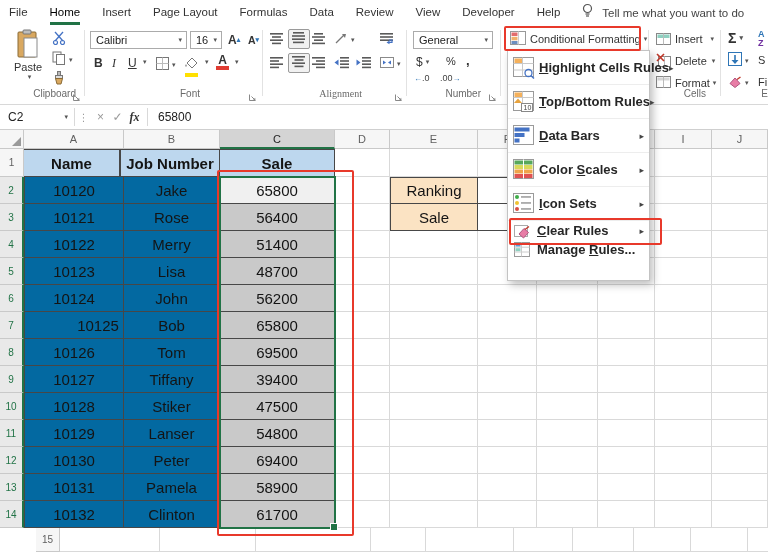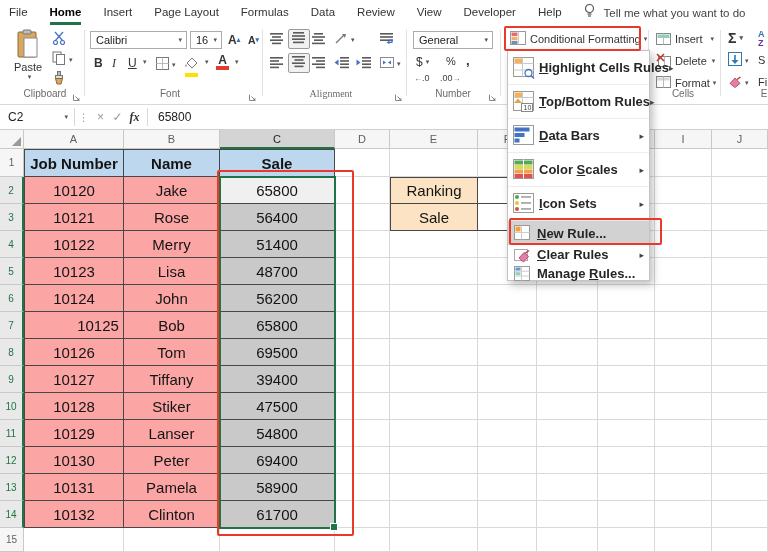--- a/index.html
+++ b/index.html
@@ -1,28 +1,28 @@
 <!DOCTYPE html>
 <html><head>
 <meta charset="utf-8">
 <style>
   html,body{margin:0;padding:0;background:#fff;}
   .app{position:relative;width:768px;height:552px;background:#fff;overflow:hidden;
        font-family:"Liberation Sans",sans-serif;-webkit-font-smoothing:antialiased;}
   
   .menubar{position:absolute;left:0;top:0;width:768px;height:25px;display:flex;align-items:center;background:#fff;}
   .tab{font-size:11.5px;color:#333;margin:0 11px;height:25px;line-height:25px;box-sizing:border-box;white-space:nowrap;}
-  .tab.active{font-weight:bold;color:#000;border-bottom:3px solid #217346;}
+  .tab.active{font-weight:normal;color:#000;border-bottom:3px solid #217346;}
   .tab:first-child{margin-left:9px;}
   .tellme{display:flex;align-items:center;margin-left:10px;}
   .tellme-text{font-size:11.5px;color:#444;margin-left:8px;white-space:nowrap;}
   
   .ribbon{position:absolute;left:0;top:25px;width:768px;height:80px;background:#fff;border-bottom:1px solid #D8D8D8;box-sizing:border-box;}
   .rsep{position:absolute;top:5px;width:1px;height:66px;background:#E2E2E2;}
-  .glabel{position:absolute;top:63px;font-size:10px;color:#6a6a6a;text-align:center;white-space:nowrap;}
+  .glabel{position:absolute;top:63px;font-size:10px;color:#6a6a6a;text-align:right;white-space:nowrap;}
   .launch{position:absolute;top:63px;}
   .rbtn{position:absolute;display:flex;align-items:center;font-size:11px;color:#333;white-space:nowrap;}
   .dd{font-size:7px;color:#555;margin-left:3px;}
   .combo{position:absolute;border:1px solid #ABABAB;background:#fff;font-size:11px;color:#222;display:flex;align-items:center;box-sizing:border-box;padding-left:5px;}
   .combo .dd{margin-left:auto;margin-right:4px;}
   .selbox{border:1px solid #9a9a9a;background:#F1F1F1;border-radius:2px;}
   .mini{position:absolute;display:flex;align-items:center;justify-content:center;}
   .fcA{font-size:12px;font-weight:bold;color:#333;line-height:10px;}
   .bar{width:13px;height:4px;margin-top:1px;}
   .bigpaste{position:absolute;left:8px;top:4px;width:40px;height:58px;display:flex;flex-direction:column;align-items:center;font-size:11px;color:#333;}
@@ -45,21 +45,21 @@
   .corner{position:relative;}
   .corner:after{content:"";position:absolute;right:2px;bottom:2px;border-style:solid;border-width:0 0 9px 9px;border-color:transparent transparent #9a9a9a transparent;}
   .grid-row{display:flex;}
   .rh{width:24px;flex:none;box-sizing:border-box;background:#F6F6F6;border-right:1px solid #C9C9C9;border-bottom:1px solid #C9C9C9;
       font-size:10px;color:#5f5f5f;display:flex;align-items:center;justify-content:center;}
   .rh.sel{background:#E9E9E9;color:#217346;border-right:2px solid #217346;}
   .cell{box-sizing:border-box;flex:none;background:#fff;border-right:1px solid #D9D9D9;border-bottom:1px solid #D9D9D9;}
   .tbl{box-sizing:border-box;flex:none;border-right:1px solid #474747;border-bottom:1px solid #474747;background:#fff;
        display:flex;align-items:center;justify-content:center;font-size:15px;color:#141414;}
   .hdr1{background:#BDD7EE;font-weight:bold;}
-  .ab{background:#fca5a5;}
+  .ab{background:#0369a1;}
   .csel{background:#C9C9C9;}
   .activecell{background:#F0F0F0;}
   .side{box-sizing:border-box;flex:none;border-right:1px solid #474747;border-bottom:1px solid #474747;background:#FBE3C3;
         display:flex;align-items:center;justify-content:center;font-size:15px;color:#141414;}
   .fcell{box-sizing:border-box;flex:none;border-right:1px solid #474747;border-bottom:1px solid #474747;background:#fff;}
   .dtop{border-top:1px solid #474747;}
   .dleft{border-left:1px solid #474747;}
   
   .sel-border{position:absolute;left:219px;top:176px;width:117px;height:353px;border:2px solid #217346;box-sizing:border-box;pointer-events:none;z-index:20;}
   .fill-handle{position:absolute;right:-4px;bottom:-4px;width:6px;height:6px;background:#217346;border:1px solid #fff;}
@@ -428,22 +428,22 @@
         <div class="ch" style="width: 88px;">E</div>
         <div class="ch" style="width: 59px;">F</div>
         <div class="ch" style="width: 61px;">G</div>
         <div class="ch" style="width: 57px;">H</div>
         <div class="ch" style="width: 57px;">I</div>
         <div class="ch" style="width: 56px;">J</div>
       </div>
     <div id="grid-rows">
         <div class="grid-row" style="height: 28px;">
           <div class="rh">1</div>
+          <div class="tbl hdr1 dtop" style="width: 96px;">Name</div>
           <div class="tbl hdr1 dleft dtop" style="width: 100px;">Job Number</div>
-          <div class="tbl hdr1 dtop" style="width: 96px;">Name</div>
           <div class="tbl hdr1 dtop" style="width: 115px;">Sale</div>
           <div class="cell" style="width: 55px;"></div>
           <div class="cell" style="width: 88px;"></div>
           <div class="cell" style="width: 59px;"></div>
           <div class="cell" style="width: 61px;"></div>
           <div class="cell" style="width: 57px;"></div>
           <div class="cell" style="width: 57px;"></div>
           <div class="cell" style="width: 56px;"></div>
         </div>
         <div class="grid-row" style="height: 27px;">
@@ -608,21 +608,21 @@
           <div class="tbl ab" style="width: 96px;">Clinton</div>
           <div class="tbl csel" style="width: 115px;">61700</div>
           <div class="cell" style="width: 55px;"></div>
           <div class="cell" style="width: 88px;"></div>
           <div class="cell" style="width: 59px;"></div>
           <div class="cell" style="width: 61px;"></div>
           <div class="cell" style="width: 57px;"></div>
           <div class="cell" style="width: 57px;"></div>
           <div class="cell" style="width: 56px;"></div>
         </div>
-        <div class="grid-row" style="height: 24px;">
+        <div class="grid-row" style="height: 24px; padding-left: 36px;">
           <div class="rh">15</div>
           <div class="cell" style="width: 100px;"></div>
           <div class="cell" style="width: 96px;"></div>
           <div class="cell" style="width: 115px;"></div>
           <div class="cell" style="width: 55px;"></div>
           <div class="cell" style="width: 88px;"></div>
           <div class="cell" style="width: 59px;"></div>
           <div class="cell" style="width: 61px;"></div>
           <div class="cell" style="width: 57px;"></div>
           <div class="cell" style="width: 57px;"></div>
@@ -701,31 +701,20 @@
             <circle cx="5" cy="11" r="2" fill="#F0C330"></circle>
             <circle cx="5" cy="17" r="2" fill="#D94F43"></circle>
             <rect x="9" y="4.2" width="10" height="1.5" fill="#9a9a9a"></rect>
             <rect x="9" y="10.2" width="10" height="1.5" fill="#9a9a9a"></rect>
             <rect x="9" y="16.2" width="10" height="1.5" fill="#9a9a9a"></rect>
           </svg>
         </span>
         <span class="mi-label"><u>I</u>con Sets</span>
         <span class="mi-arrow">▸</span>
       </div>
-      <div class="mi nr hl">
-        <span class="mi-icon">
-          <svg width="16" height="16">
-            <rect x="0.5" y="0.5" width="15" height="14" fill="#fff" stroke="#9a9a9a"></rect>
-            <line x1="7.5" y1="0.5" x2="7.5" y2="14.5" stroke="#ccc"></line>
-            <line x1="0.5" y1="7.5" x2="15.5" y2="7.5" stroke="#ccc"></line>
-            <rect x="1.5" y="1.5" width="5" height="5" fill="#F0A13A"></rect>
-          </svg>
-        </span>
-        <span class="mi-label"><u>N</u>ew Rule...</span>
-      </div>
       <div class="mi small">
         <span class="mi-icon">
           <svg width="16" height="16">
             <rect x="0.5" y="2.5" width="13" height="11" fill="#fff" stroke="#aaa"></rect>
             <polygon points="5,11 10,5.5 14.5,9.5 9.5,15" fill="#E87DA6" stroke="#b05580"></polygon>
             <line x1="11" y1="6.5" x2="15" y2="3.5" stroke="#C0392B" stroke-width="1.3"></line>
           </svg>
         </span>
         <span class="mi-label"><u>C</u>lear Rules</span>
         <span class="mi-arrow">▸</span>

